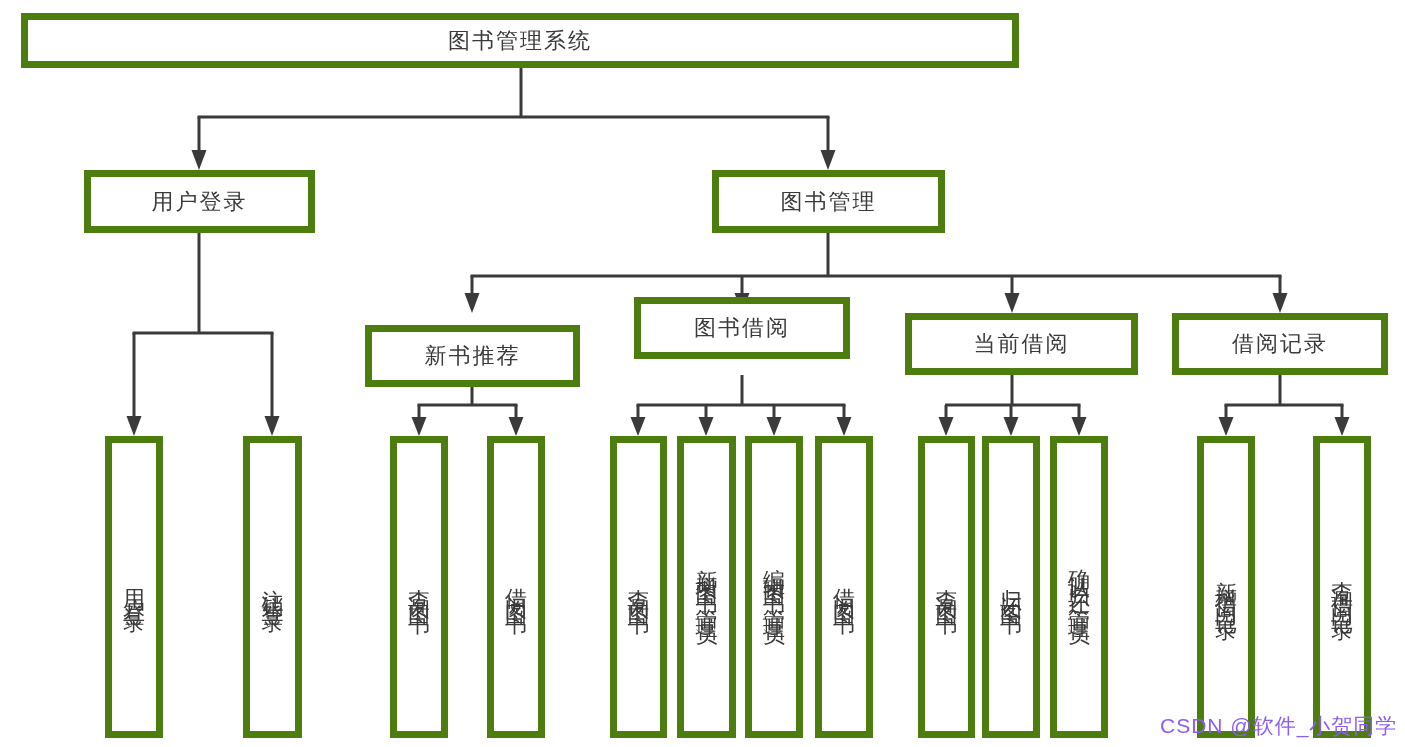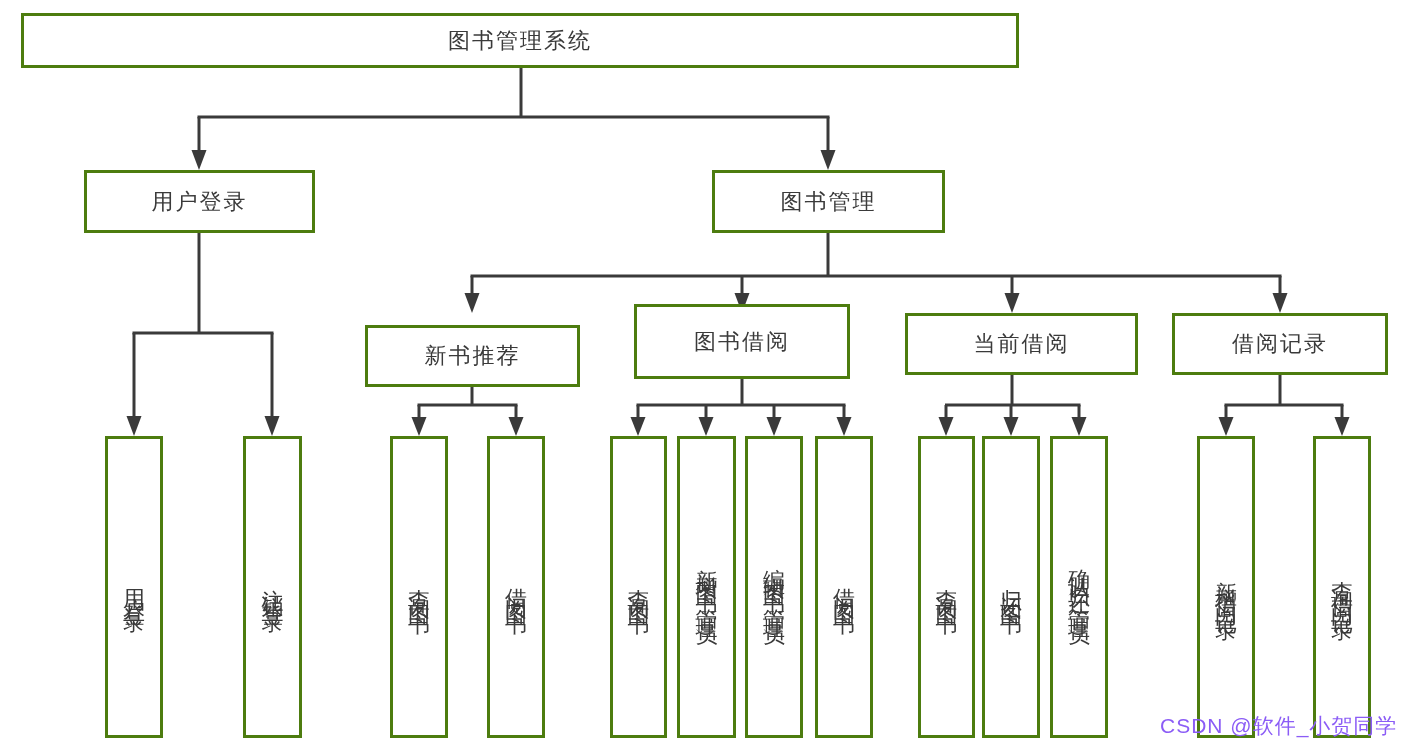--- a/index.html
+++ b/index.html
@@ -8,21 +8,21 @@
     width:1405px;height:747px;
     background:#ffffff;
     overflow:hidden;
     font-family:"Liberation Sans","DejaVu Sans",sans-serif;
     color:#3a3a3a;
   }
   #connectors{position:absolute;left:0;top:0;width:1405px;height:747px;}
   .node{
     position:absolute;
     box-sizing:border-box;
-    border:3px solid #4d7c0f;
+    border:7px solid #4d7c0f;
     background:#ffffff;
     display:flex;
     align-items:center;
     justify-content:center;
     text-align:center;
   }
   .node .lbl{
     font-size:22px;
     letter-spacing:2px;
     color:#3a3a3a;
@@ -147,21 +147,21 @@
   <div class="node" style="left:84px;top:170px;width:231px;height:63px">
     <span class="lbl">用户登录</span>
   </div>
   <div class="node" style="left:712px;top:170px;width:233px;height:63px">
     <span class="lbl">图书管理</span>
   </div>
 
   <div class="node" style="left:365px;top:325px;width:215px;height:62px">
     <span class="lbl">新书推荐</span>
   </div>
-  <div class="node" style="left:634px;top:304px;width:216px;height:75px">
+  <div class="node" style="left:634px;top:297px;width:216px;height:62px">
     <span class="lbl">图书借阅</span>
   </div>
   <div class="node" style="left:905px;top:313px;width:233px;height:62px">
     <span class="lbl">当前借阅</span>
   </div>
   <div class="node" style="left:1172px;top:313px;width:216px;height:62px">
     <span class="lbl">借阅记录</span>
   </div>
 
   <div class="node v" style="left:105px;top:436px;width:58px;height:302px">

